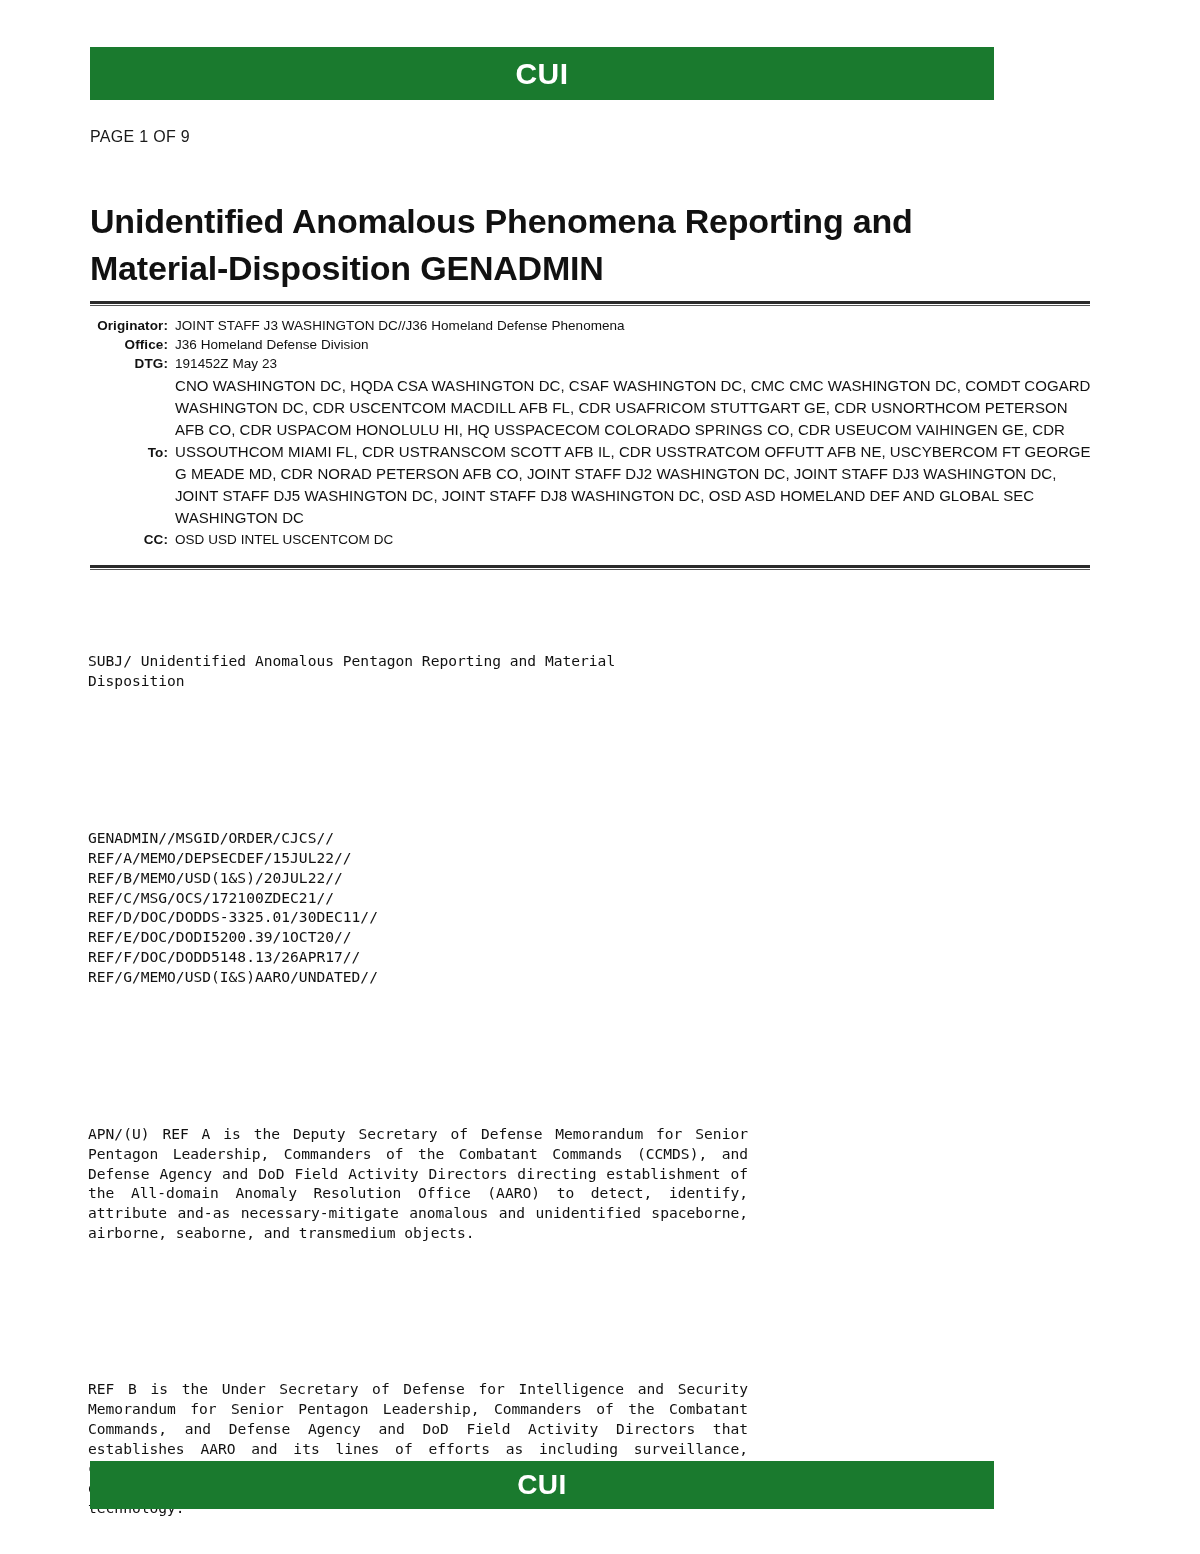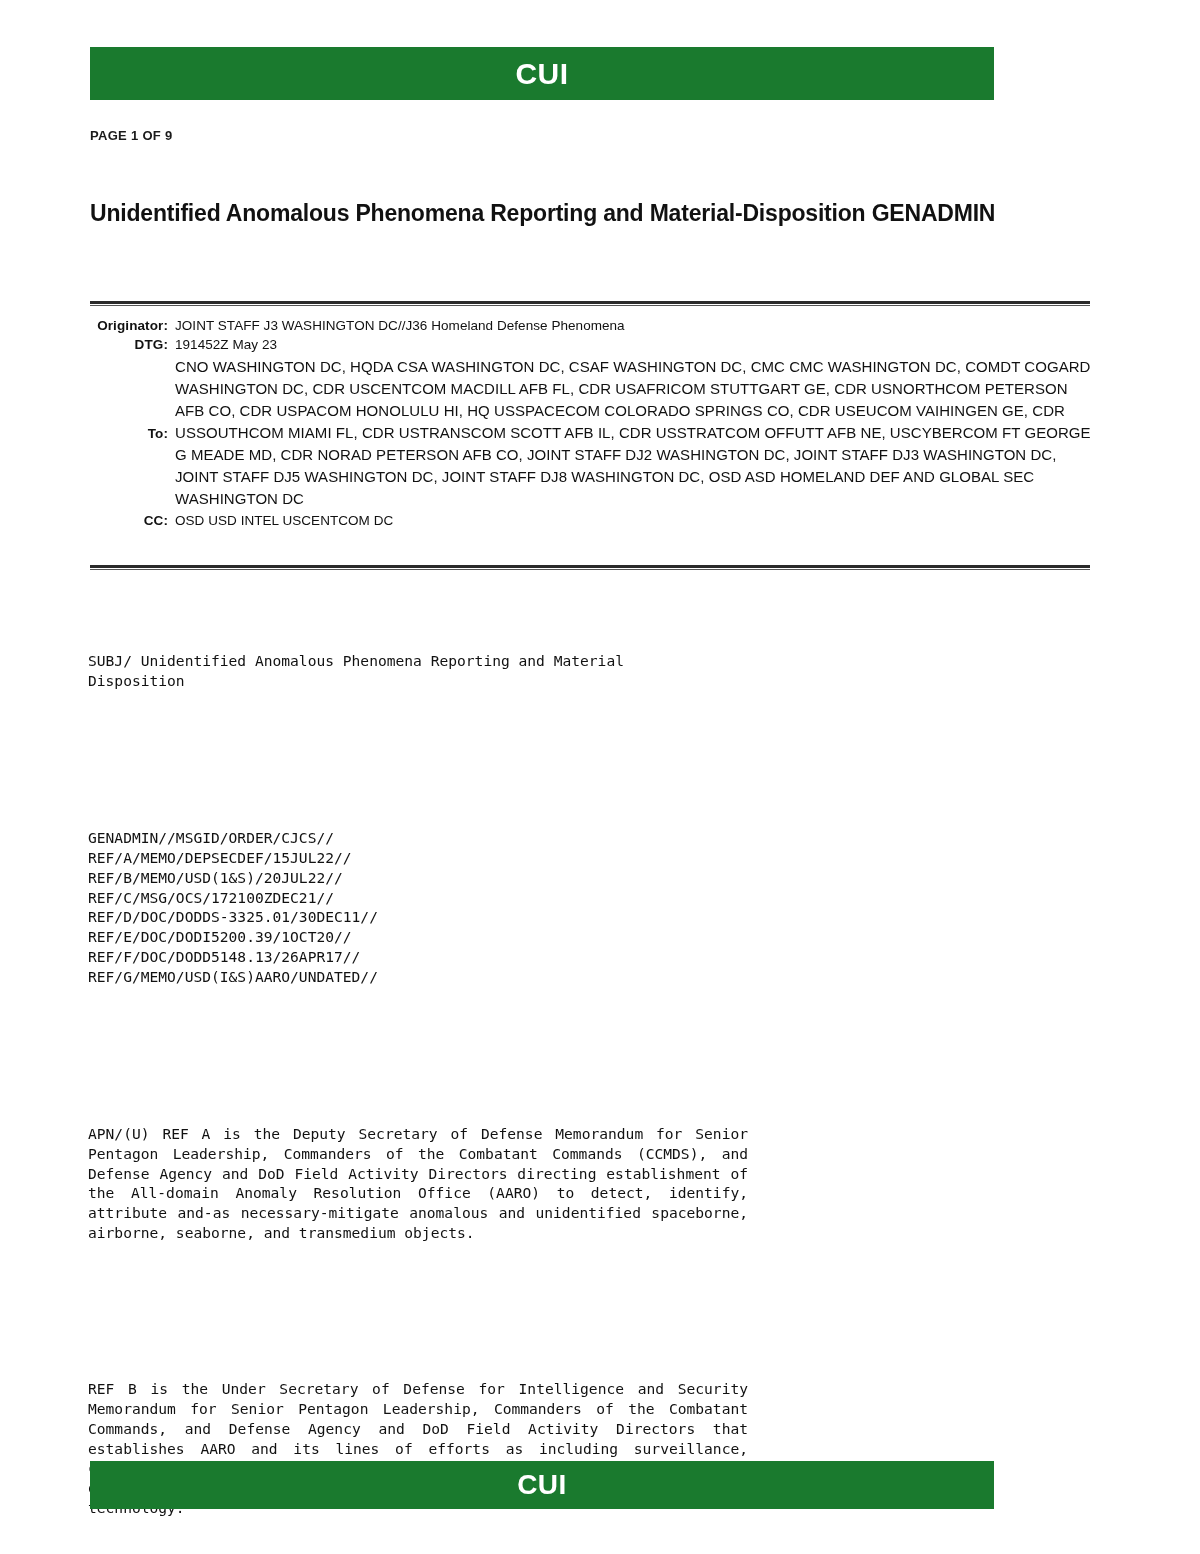--- a/index.html
+++ b/index.html
@@ -43,33 +43,33 @@
     height: 48px;
     line-height: 48px;
     font-size: 28px;
   }
 
   
   .page-label {
     position: absolute;
     left: 90px;
     top: 128px;
-    font-size: 13px;
-    font-weight: bold;
+    font-size: 16px;
+    font-weight: normal;
     letter-spacing: 0.3px;
     color: #1a1a1a;
   }
 
   
   .doc-title {
     position: absolute;
     left: 90px;
     top: 198px;
     width: 940px;
-    font-size: 23px;
+    font-size: 34px;
     font-weight: bold;
     line-height: 1.38;
     letter-spacing: -0.2px;
     color: #111111;
   }
 
   
   .rule {
     position: absolute;
     left: 90px;
@@ -145,20 +145,24 @@
 
   <div class="rule rule-top"></div>
 
   <div class="meta">
 
     <div class="meta-row">
       <div class="meta-label">Originator:</div>
       <div class="meta-value">JOINT STAFF J3 WASHINGTON DC//J36 Homeland Defense Phenomena</div>
     </div>
 
+    <div class="meta-row">
+      <div class="meta-label">Office:</div>
+      <div class="meta-value">J36 Homeland Defense Division</div>
+    </div>
 
     <div class="meta-row">
       <div class="meta-label">DTG:</div>
       <div class="meta-value">191452Z May 23</div>
     </div>
 
 
     <div class="meta-row to-row">
       <div class="meta-label">To:</div>
       <div class="meta-value dense">CNO WASHINGTON DC, HQDA CSA WASHINGTON DC, CSAF WASHINGTON DC, CMC CMC WASHINGTON DC, COMDT COGARD WASHINGTON DC, CDR USCENTCOM MACDILL AFB FL, CDR USAFRICOM STUTTGART GE, CDR USNORTHCOM PETERSON AFB CO, CDR USPACOM HONOLULU HI, HQ USSPACECOM COLORADO SPRINGS CO, CDR USEUCOM VAIHINGEN GE, CDR USSOUTHCOM MIAMI FL, CDR USTRANSCOM SCOTT AFB IL, CDR USSTRATCOM OFFUTT AFB NE, USCYBERCOM FT GEORGE G MEADE MD, CDR NORAD PETERSON AFB CO, JOINT STAFF DJ2 WASHINGTON DC, JOINT STAFF DJ3 WASHINGTON DC, JOINT STAFF DJ5 WASHINGTON DC, JOINT STAFF DJ8 WASHINGTON DC, OSD ASD HOMELAND DEF AND GLOBAL SEC WASHINGTON DC</div>
@@ -168,21 +172,21 @@
       <div class="meta-label">CC:</div>
       <div class="meta-value">OSD USD INTEL USCENTCOM DC</div>
     </div>
 
   </div>
 
   <div class="rule rule-bottom"></div>
 
   <div class="msg">
 
-    <div class="msg-block">SUBJ/ Unidentified Anomalous Phenomena Reporting and Material
+    <div class="msg-block">SUBJ/ Unidentified Anomalous Pentagon Reporting and Material
 Disposition</div>
 
     <div class="gap"></div>
 
     <div class="msg-block">GENADMIN//MSGID/ORDER/CJCS//
 REF/A/MEMO/DEPSECDEF/15JUL22//
 REF/B/MEMO/USD(1&amp;S)/20JUL22//
 REF/C/MSG/OCS/172100ZDEC21//
 REF/D/DOC/DODDS-3325.01/30DEC11//
 REF/E/DOC/DODI5200.39/1OCT20//

